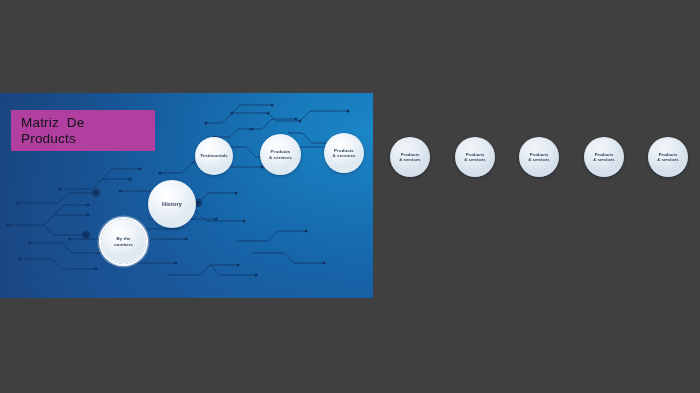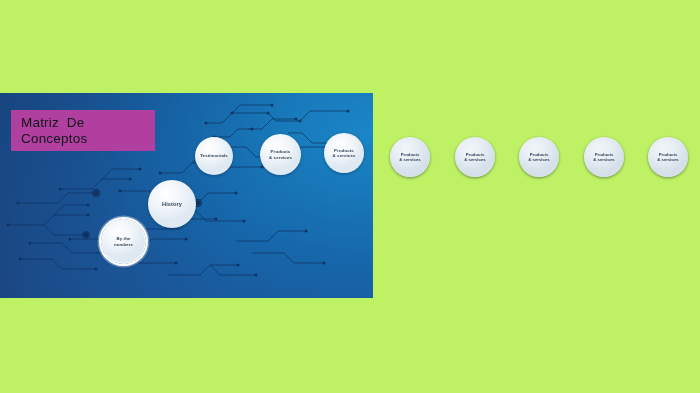--- a/index.html
+++ b/index.html
@@ -13,21 +13,21 @@
     height: 393px;
     overflow: hidden;
     font-family: "Liberation Sans", sans-serif;
     position: relative;
   }
 
   
   #app-root {
     position: absolute;
     inset: 0;
-    background: #bef264;
+    background: #404040;
   }
 
   
   #canvas-frame {
     position: absolute;
     left: 0px;
     top: 93px;
     width: 373px;
     height: 205px;
     overflow: hidden;
@@ -223,21 +223,21 @@
         <circle cx="96" cy="100" r="3.4"></circle>
         <circle cx="198" cy="110" r="3.4"></circle>
         <circle cx="86" cy="142" r="3.2"></circle>
       </g>
     </svg>
 
     <div id="canvas-vignette"></div>
 
     <div id="title-plate">
       <span class="line">Matriz  De</span>
-      <span class="line">Conceptos</span>
+      <span class="line">Products</span>
     </div>
 
     <div class="node" style="left:195px; top:44px; width:38px; height:38px;">
       <span class="node-label">Testimonials</span>
     </div>
 
     <div class="node" style="left:260px; top:41px; width:41px; height:41px;">
       <span class="node-label">Products
 &amp; services</span>
     </div>

